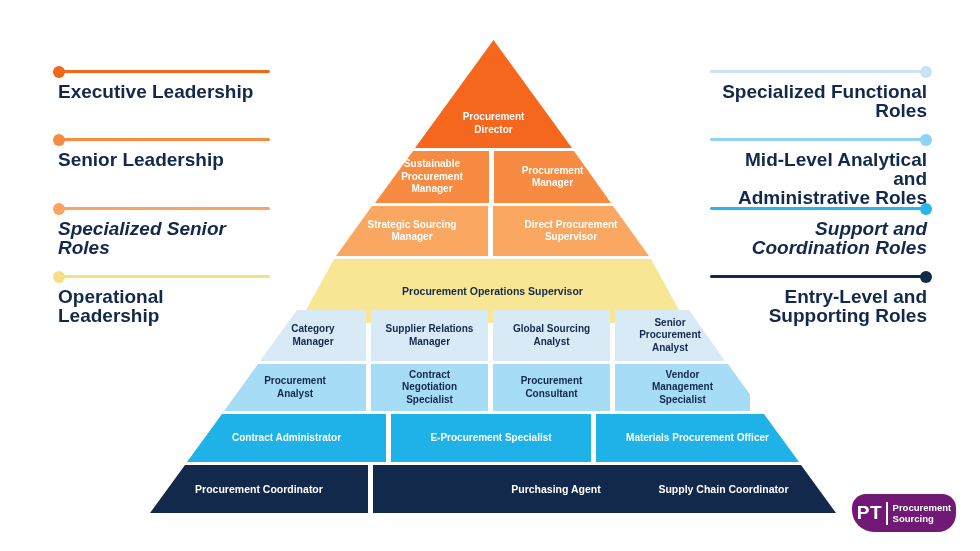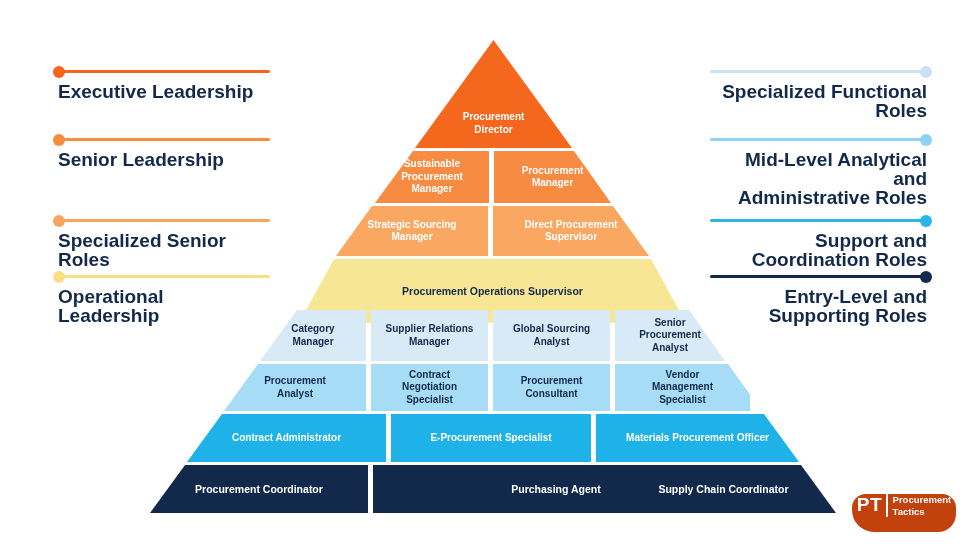--- a/index.html
+++ b/index.html
@@ -60,26 +60,26 @@
   .legend-left .line::before{left:-5px;}
   .legend-right{left:710px;width:217px;text-align:right;}
   .legend-right .line::before{right:-5px;}
   .legend-label{
     margin-top:9px;font-size:19px;font-weight:bold;color:#13294B;line-height:19px;white-space:pre-line;
   }
   .ll1 .line{background:#F4661C;} .ll2 .line{background:#F78C41;}
   .ll3 .line{background:#F9A55F;} .ll4 .line{background:#F7DF85;}
   .rl1 .line{background:#C9E2F5;} .rl2 .line{background:#8ED3F4;}
   .rl3 .line{background:#29B6EA;} .rl4 .line{background:#13294B;}
-  .t1{top:70px;} .t2{top:138px;} .t3{top:219px;} .t4{top:275px;}
+  .t1{top:70px;} .t2{top:138px;} .t3{top:207px;font-style:italic;} .t4{top:275px;}
 
   
   .logo{
-    position:absolute;left:852px;top:494px;width:104px;height:38px;background:#c2410c;
-    border-radius:14px 14px 18px 22px;display:flex;justify-content:center;
+    position:absolute;left:852px;top:494px;width:104px;height:38px;background:#701a75;
+    border-radius:14px 14px 18px 22px;display:flex;align-items:center;justify-content:center;
     color:#ffffff;
   }
   .logo .abbr{font-size:19px;font-weight:bold;letter-spacing:0.5px;}
   .logo .bar{width:1.5px;height:23px;background:#ffffff;margin:0 5px 0 4px;}
   .logo .name{font-size:9.5px;font-weight:bold;line-height:11.5px;}
 </style>
 </head>
 <body>
 
 <div class="canvas">
@@ -181,16 +181,16 @@
   </div>
   <div class="legend-item legend-right rl4 t4">
     <div class="line"></div>
     <div class="legend-label">Entry-Level and
 Supporting Roles</div>
   </div>
 
   <div class="logo">
     <span class="abbr">PT</span>
     <span class="bar"></span>
-    <span class="name"><span>Procurement</span><br><span>Tactics</span></span>
+    <span class="name"><span>Procurement</span><br><span>Sourcing</span></span>
   </div>
 
 </div>
 
 </body></html>

